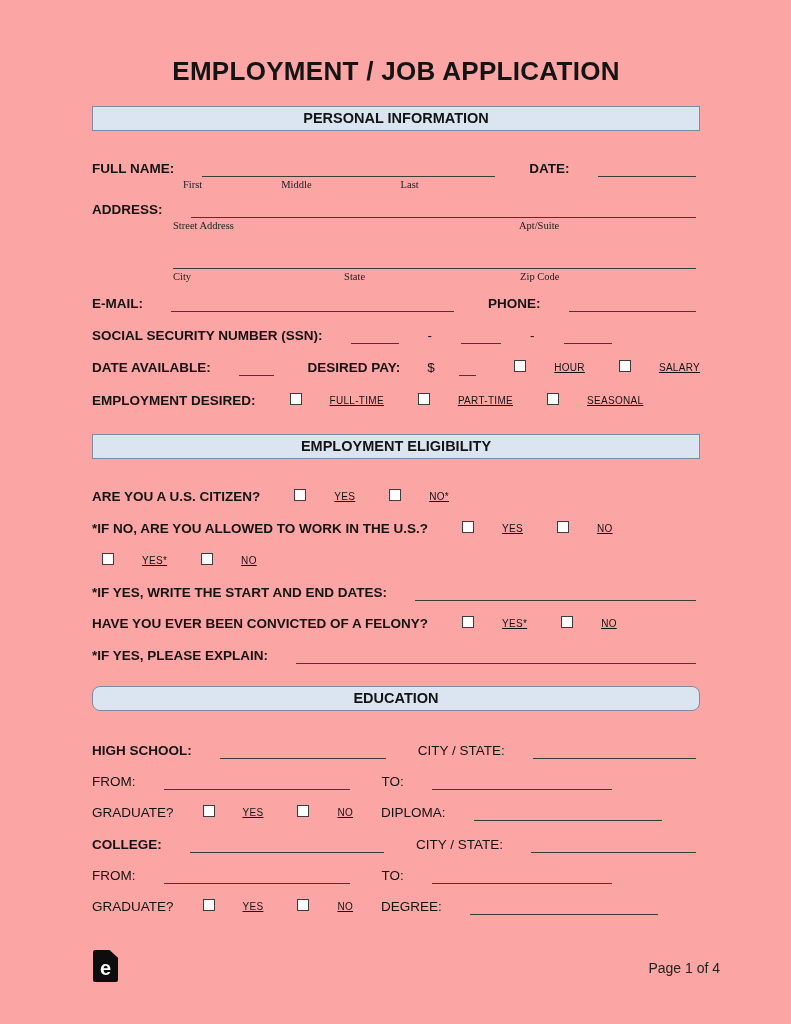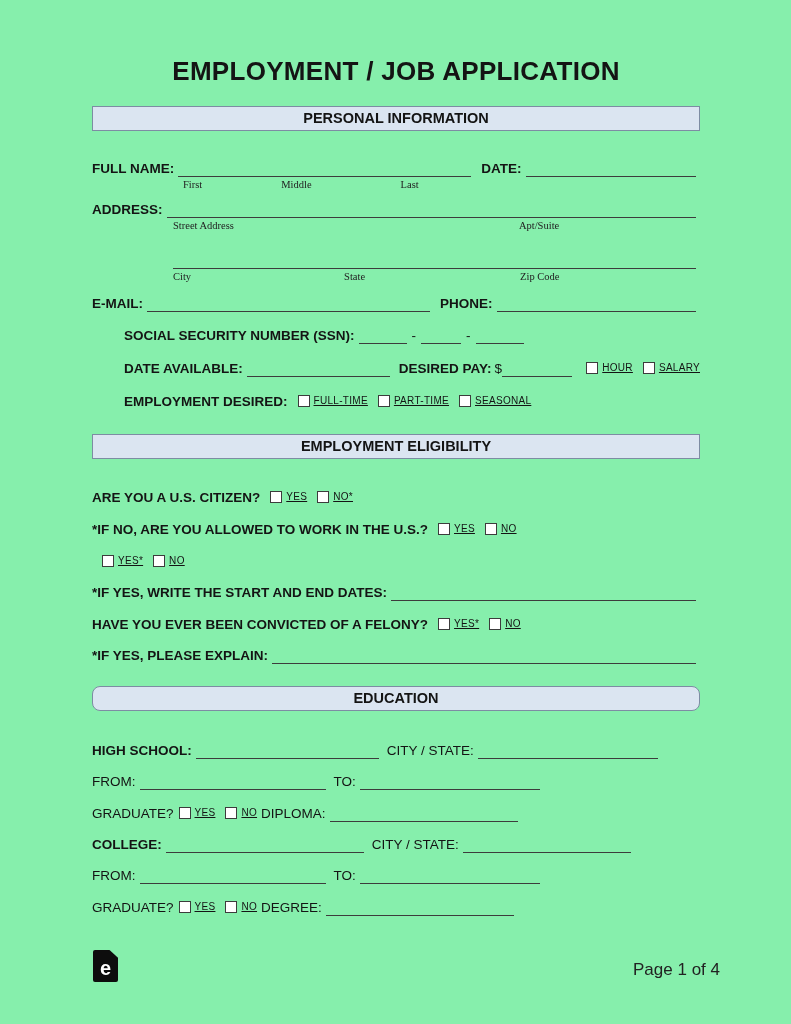--- a/index.html
+++ b/index.html
@@ -1,63 +1,63 @@
 <!DOCTYPE html>
 <html><head>
 <meta charset="utf-8">
 <style>
   html,body{margin:0;padding:0;background:#ffffff;}
   .page{
-    width:791px;height:1024px;position:relative;background:#86efac;
+    width:791px;height:1024px;position:relative;background:#fca5a5;
     font-family:"Liberation Sans", sans-serif;color:#141414;overflow:hidden;
   }
   .content{position:absolute;left:92px;top:0;width:608px;}
   .title{
     margin-top:56px;text-align:center;font-size:26px;font-weight:bold;
     letter-spacing:0.3px;line-height:30px;
   }
   .bar{
     margin-top:20px;background:#dbe5f1;border:1px solid #7d8ca3;
     text-align:center;font-weight:bold;font-size:14.5px;padding:3px 0;
     line-height:17px;
   }
-  .row{display:flex;align-items:flex-end;font-size:13.5px;line-height:16px;}
+  .row{display:flex;align-items:flex-start;font-size:13.5px;line-height:16px;gap:24px;}
   .lbl{font-weight:bold;white-space:nowrap;}
   .rlbl{font-weight:normal;white-space:nowrap;}
   .line{
     display:inline-block;height:15px;border-bottom:1.4px solid #3c3c3c;
     margin:0 4px;
   }
   .flex1{flex:1;}
   .subrow{
     display:flex;font-size:10.5px;color:#222;line-height:13px;margin-top:1px;font-family:Liberation Serif, serif;
   }
   .subrow span{white-space:nowrap;}
   .cb{
     width:10px;height:10px;border:1.3px solid #3c3c3c;display:inline-block;
     margin:0 4px 3px 10px;flex:none;background:#fff;
   }
   .cbl{font-size:10px;letter-spacing:0.3px;margin-bottom:1px;white-space:nowrap;text-decoration:underline;}
   .sep{margin:0 1px;}
   .footer-page{
-    position:absolute;right:71px;top:960px;font-size:17px;color:#222;
+    position:absolute;right:71px;top:960px;font-size:14px;color:#222;
   }
   .logo{
     position:absolute;left:93px;top:950px;width:25px;height:32px;
     background:#0d0d0d;border-radius:2px;
     clip-path:polygon(0 0,66% 0,100% 24%,100% 100%,0 100%);
     display:flex;align-items:center;justify-content:center;
   }
   .logo span{
     color:#ffffff;font-weight:bold;font-size:20px;line-height:20px;
     margin-top:4px;
   }
   
   .mt30{margin-top:30px;} .mt11{margin-top:11px;} .mt21{margin-top:21px;}
-  .mt13{margin-top:13px;} .mt16{margin-top:16px;margin-left:32px;} .mt15{margin-top:15px;}
+  .mt13{margin-top:13px;} .mt16{margin-top:16px;} .mt15{margin-top:15px;}
   .mt24{margin-top:24px;} .mt22{margin-top:22px;border-radius:8px;} .mt32{margin-top:32px;}
 </style>
 </head>
 <body>
 
 <div class="page">
   <div class="content">
 
     <div class="title">EMPLOYMENT / JOB APPLICATION</div>
 

